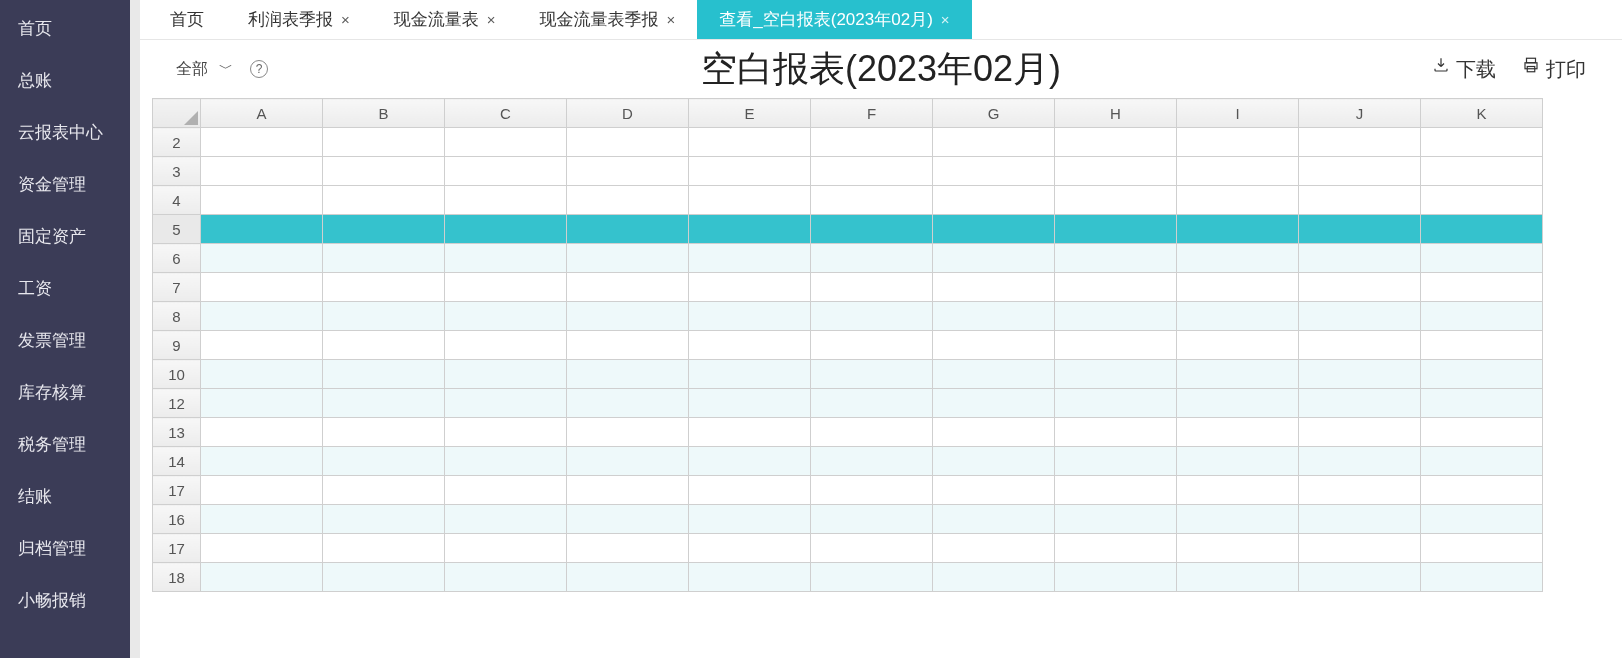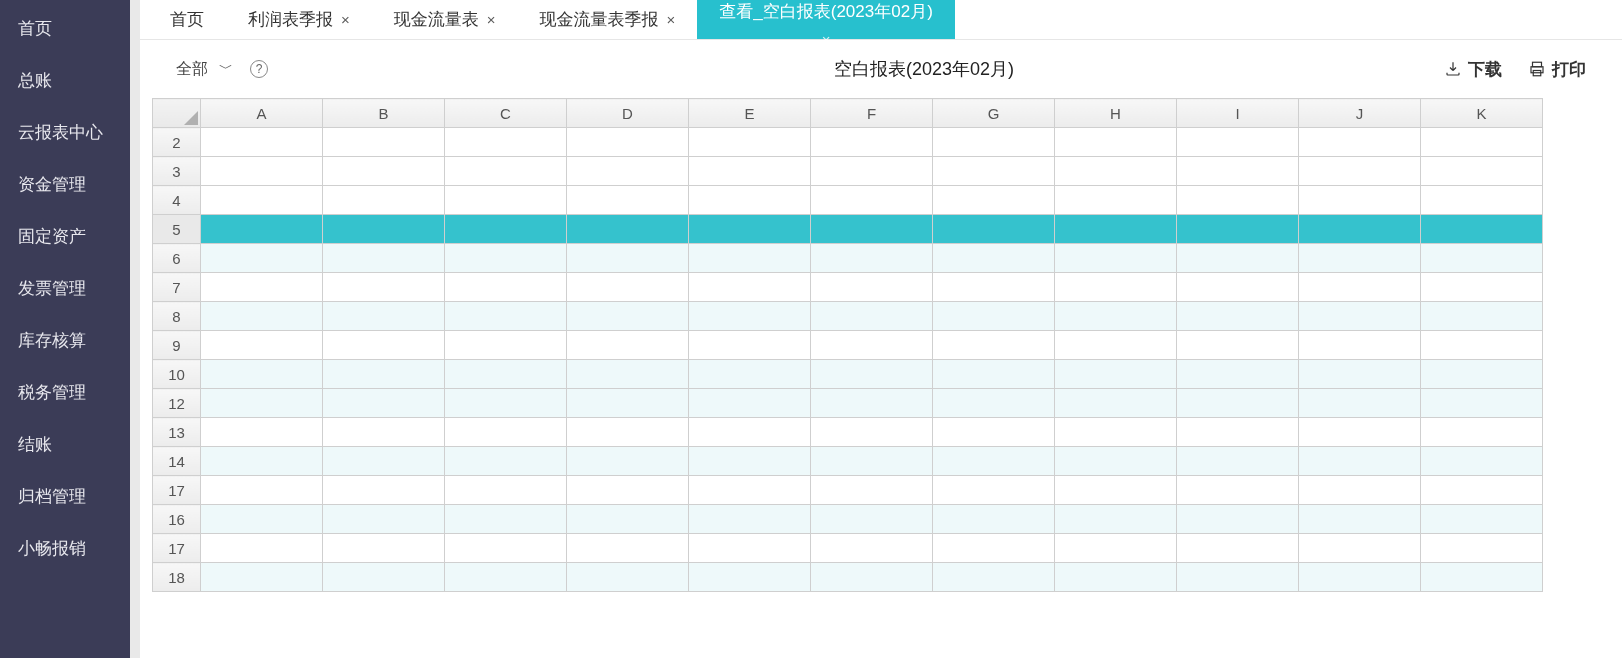--- a/index.html
+++ b/index.html
@@ -4,29 +4,29 @@
 <style>
 * { box-sizing: border-box; margin: 0; padding: 0; }
 html, body { width: 1622px; height: 658px; font-family: "Microsoft YaHei", Arial, sans-serif; overflow: hidden; background: #fff; }
 .app { display: flex; width: 1622px; height: 658px; }
 .sidebar { width: 130px; background: #3b3c57; color: #fff; flex-shrink: 0; padding-top: 2px; display: flex; flex-direction: column; }
 .sidebar-item { height: 52px; display: flex; align-items: center; padding-left: 18px; font-size: 17px; color: #e8e8ee; cursor: pointer; }
 .sidebar-divider { width: 10px; background: #e9e9e9; flex-shrink: 0; }
 .main { flex: 1; display: flex; flex-direction: column; min-width: 0; }
 .tabbar { height: 40px; display: flex; align-items: stretch; border-bottom: 1px solid #e6e6e6; padding-left: 8px; }
 .tab { display: flex; align-items: center; padding: 0 22px; font-size: 17px; color: #333; cursor: pointer; gap: 8px; white-space: nowrap; }
-.tab.active { background: #27c0ce; color: #fff; flex-direction: column; }
+.tab.active { background: #27c0ce; color: #fff; }
 .tab .close { font-size: 15px; color: inherit; opacity: .8; cursor: pointer; }
 .toolbar { height: 58px; display: flex; align-items: center; padding: 0 36px 0 36px; gap: 9px; position: relative; }
 .toolbar .filter-label { font-size: 16px; color: #444; margin-right: 2px; }
 .toolbar .chev { font-size: 14px; color: #666; cursor: pointer; }
 .toolbar .help { width: 18px; height: 18px; border: 1px solid #888; border-radius: 50%; display: flex; align-items: center; justify-content: center; font-size: 12px; color: #666; margin-left: 8px; cursor: pointer; }
-.toolbar .title { position: absolute; left: 50%; transform: translateX(-50%); font-size: 18px; color: #222; margin-left: 43px; }
+.toolbar .title { position: absolute; left: 50%; transform: translateX(-50%); font-size: 36px; color: #222; }
 .toolbar .actions { margin-left: auto; display: flex; align-items: center; gap: 26px; }
-.toolbar .action { display: flex; align-items: center; gap: 6px; font-size: 17px; color: #333; cursor: pointer; font-weight: bold; }
+.toolbar .action { display: flex; align-items: flex-start; gap: 6px; font-size: 20px; color: #333; cursor: pointer; }
 .toolbar .action svg { width: 18px; height: 18px; stroke: #333; fill: none; stroke-width: 1.6; }
 .sheet-wrap { flex: 1; overflow: hidden; padding-left: 12px; }
 .sheet { border-collapse: collapse; table-layout: fixed; }
 .sheet th, .sheet td { border: 0.5px solid #cfcfcf; height: 29px; font-size: 15px; font-weight: normal; color: #555; text-align: center; padding: 0; }
 .sheet .corner { width: 48px; background: linear-gradient(#f3f3f3,#e9e9e9); position: relative; }
 .sheet .corner::after { content: ""; position: absolute; right: 2px; bottom: 2px; width: 0; height: 0; border-left: 14px solid transparent; border-bottom: 14px solid #b0b0b0; }
 .sheet thead th.col { width: 122px; background: linear-gradient(#f7f7f7,#ececec); }
 .sheet tbody th.rowhdr { width: 48px; background: linear-gradient(#f7f7f7,#ececec); }
 .sheet tbody td { background: #fff; }
 .sheet tbody tr.sel th.rowhdr { background: #e9e9e9; }
@@ -36,20 +36,21 @@
 </head>
 <body>
 
 <div class="app">
   <nav class="sidebar">
     <div class="sidebar-item">首页</div>
     <div class="sidebar-item">总账</div>
     <div class="sidebar-item">云报表中心</div>
     <div class="sidebar-item">资金管理</div>
     <div class="sidebar-item">固定资产</div>
+    <div class="sidebar-item">工资</div>
     <div class="sidebar-item">发票管理</div>
     <div class="sidebar-item">库存核算</div>
     <div class="sidebar-item">税务管理</div>
     <div class="sidebar-item">结账</div>
     <div class="sidebar-item">归档管理</div>
     <div class="sidebar-item">小畅报销</div>
   </nav>
   <div class="sidebar-divider"></div>
 
   <div class="main">

